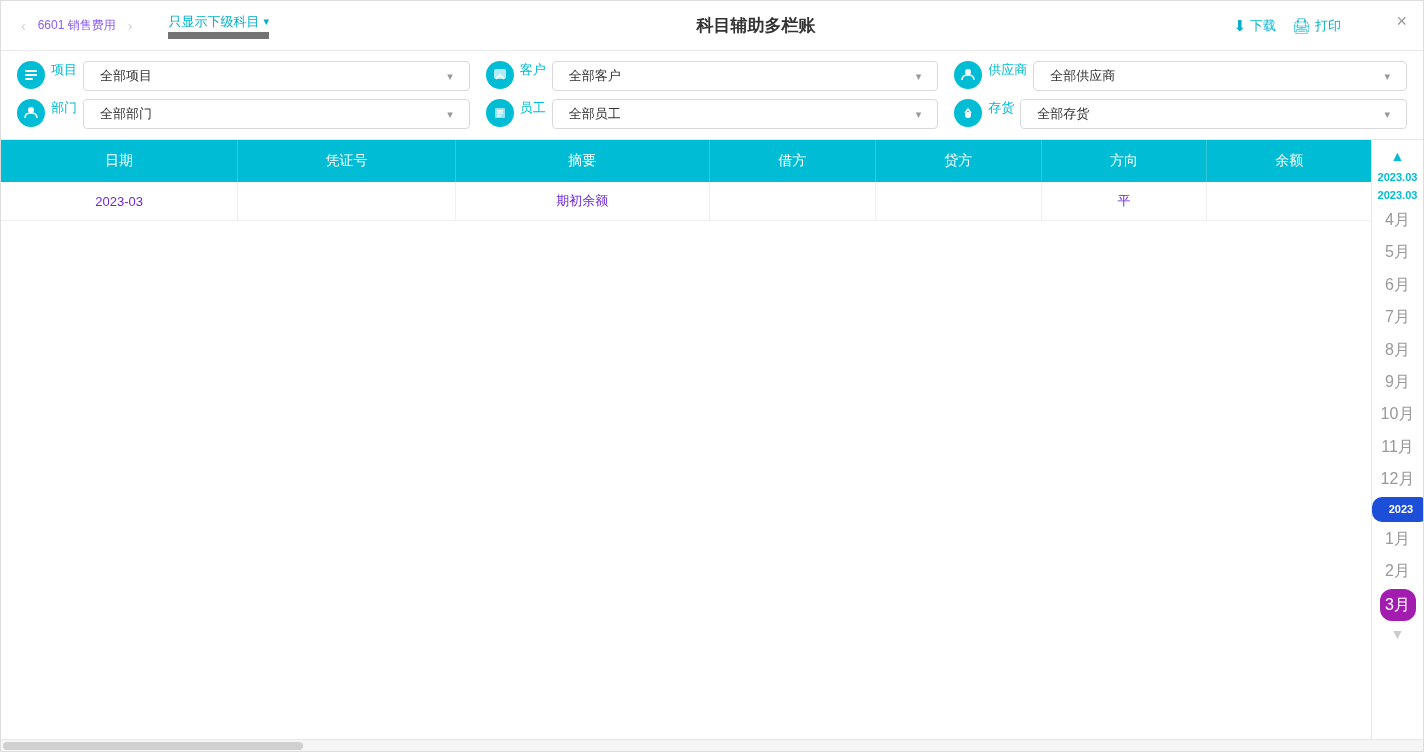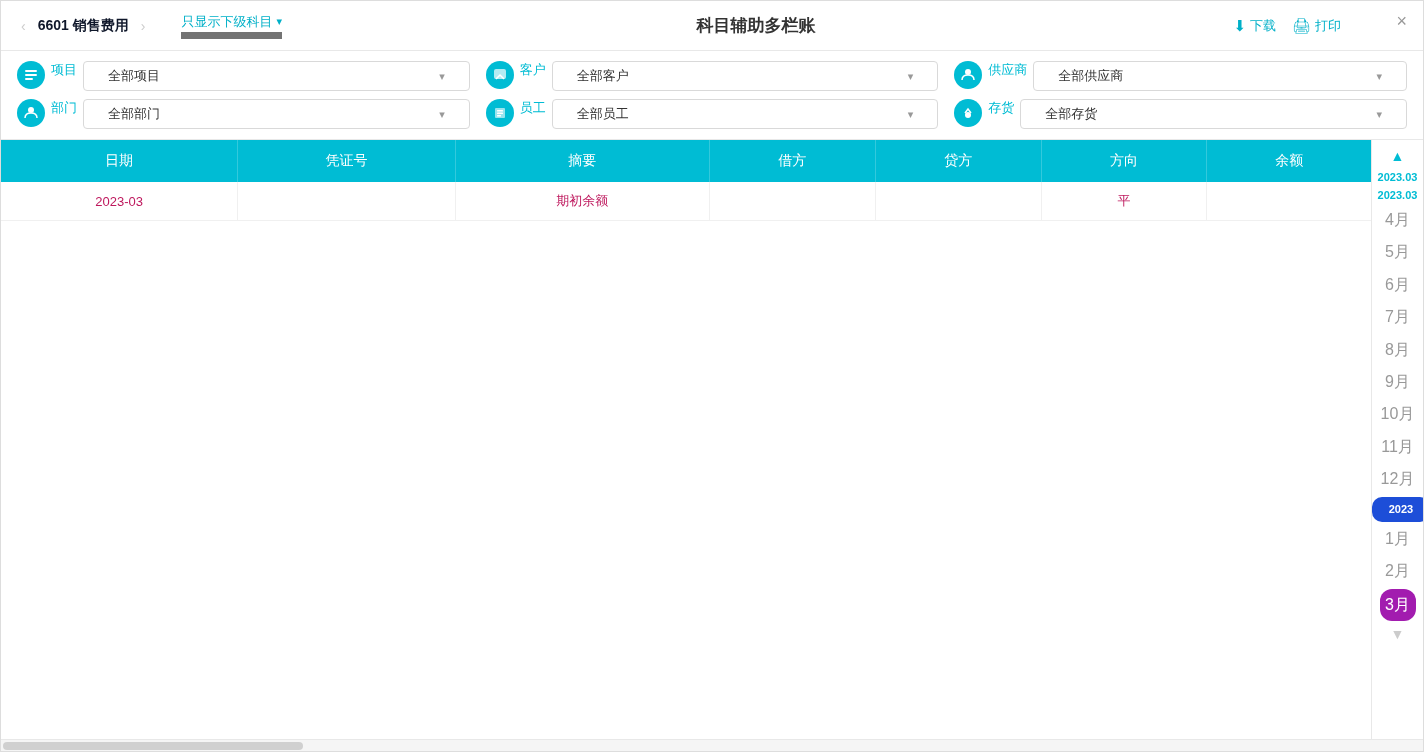--- a/index.html
+++ b/index.html
@@ -38,23 +38,23 @@
       align-items: center;
       gap: 8px;
     }
     .nav-arrow {
       color: #ccc;
       font-size: 14px;
       cursor: pointer;
       padding: 2px 4px;
     }
     .account-code {
-      font-size: 14px;
-      color: #0f172a;
-      font-weight: 700;
+      font-size: 12px;
+      color: #8b5cf6;
+      font-weight: 400;
     }
     .show-sub {
       display: flex;
       align-items: center;
       gap: 4px;
       color: #00b0c8;
       font-size: 13px;
       cursor: pointer;
       border-bottom: 7px solid #737373;
       padding-bottom: 1px;
@@ -125,21 +125,21 @@
     .filter-label {
       color: #00bcd4;
       font-size: 13px;
       white-space: nowrap;
     }
     .filter-select {
       flex: 1;
       height: 30px;
       border: 1px solid #d9d9d9;
       border-radius: 4px;
-      padding: 0 24px;
+      padding: 0 16px;
       font-size: 13px;
       color: #333;
       background: #fff;
       display: flex;
       align-items: center;
       justify-content: space-between;
       cursor: pointer;
       min-width: 160px;
     }
     .filter-select .select-arrow {
@@ -167,21 +167,21 @@
       font-size: 14px;
       border-right: 1px solid rgba(255,255,255,0.2);
     }
     thead th:last-child { border-right: none; }
     tbody tr {
       border-bottom: 1px solid #f0f0f0;
     }
     tbody td {
       padding: 10px 8px;
       text-align: center;
-      color: #be185d;
+      color: #6d28d9;
       font-size: 13px;
       border-right: 1px solid #f0f0f0;
     }
     tbody td:last-child { border-right: none; }
     
     .h-scrollbar {
       height: 12px;
       background: #f5f5f5;
       border-top: 1px solid #e8e8e8;
       position: relative;

